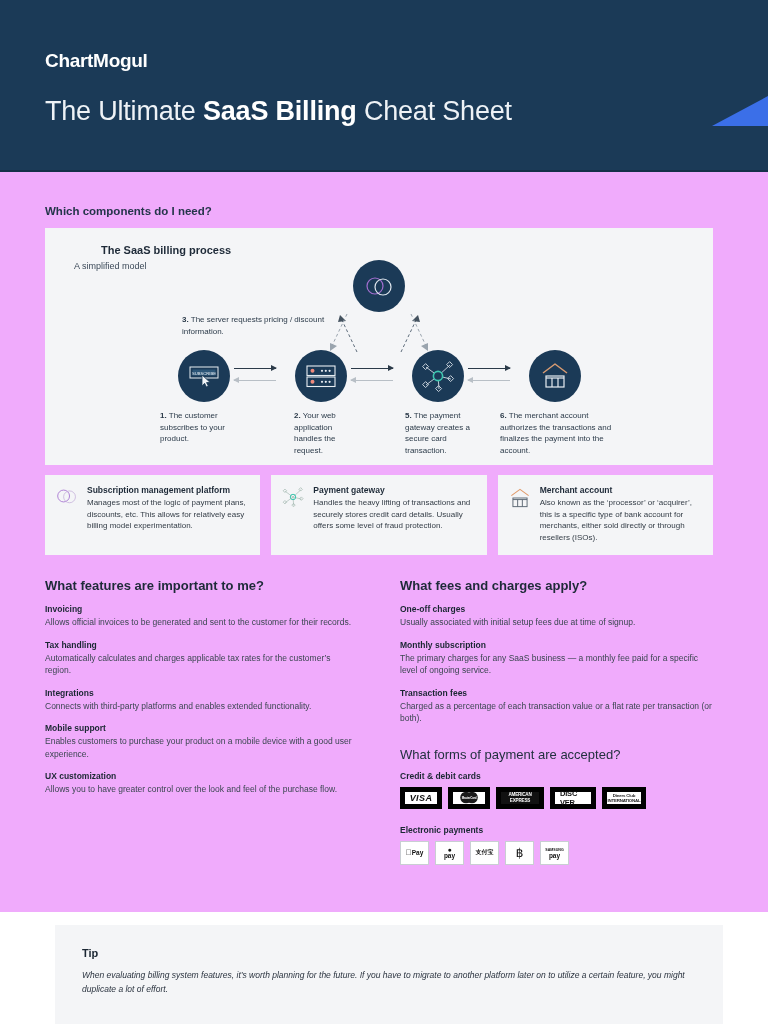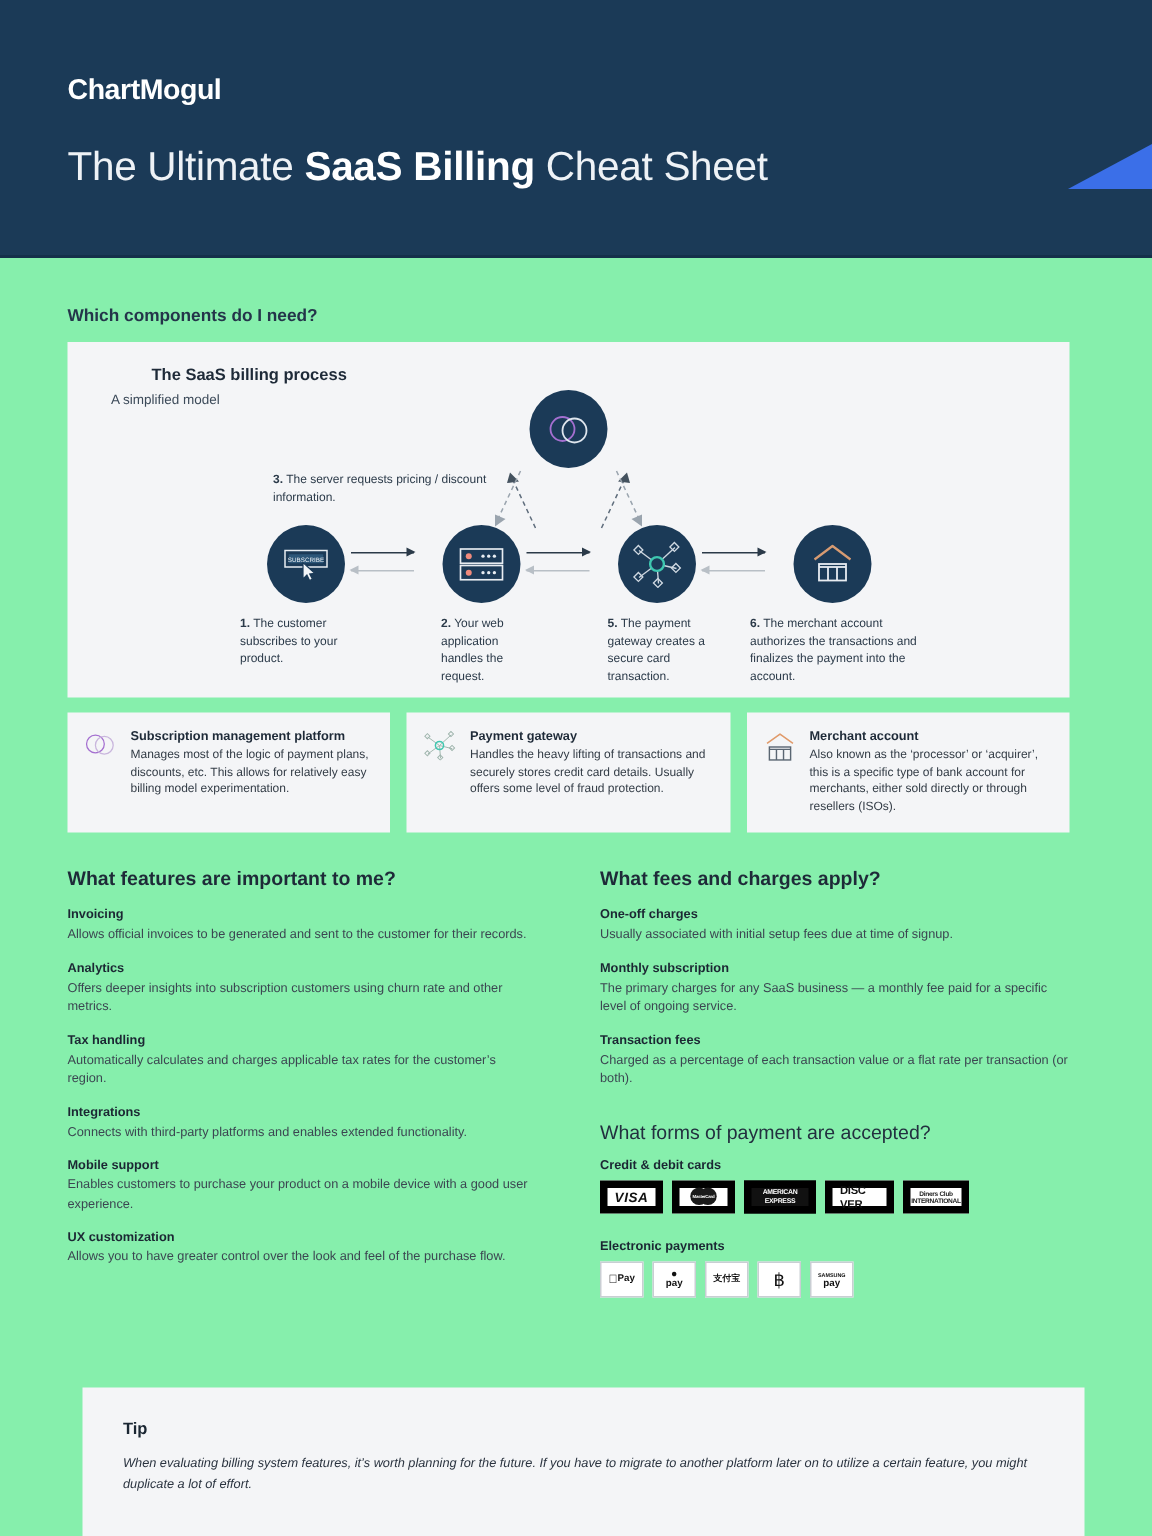--- a/index.html
+++ b/index.html
@@ -3,21 +3,21 @@
 <meta charset="utf-8">
 <style>
   * { box-sizing: border-box; margin: 0; padding: 0; }
   html, body {
     width: 768px; height: 1024px;
     background: #ffffff;
     font-family: "Liberation Sans", sans-serif;
     color: #2b2b2b;
     overflow: hidden;
   }
-  .page { position: relative; width: 768px; height: 1024px; background:#86efac; }
+  .page { position: relative; width: 768px; height: 912px; background:#f0abfc; }
 
   
   .header {
     position: relative;
     height: 172px;
     background: #1b3a57;
     overflow: hidden;
   }
   .brand {
     position: absolute; left: 45px; top: 50px;
@@ -337,24 +337,20 @@
   </div>
 
   <div class="col-left">
     <div class="colhead">What features are important to me?</div>
 
     <div class="item">
       <div class="item-t">Invoicing</div>
       <div class="item-d">Allows official invoices to be generated and sent to the customer for their records.</div>
     </div>
     <div class="item">
-      <div class="item-t">Analytics</div>
-      <div class="item-d">Offers deeper insights into subscription customers using churn rate and other metrics.</div>
-    </div>
-    <div class="item">
       <div class="item-t">Tax handling</div>
       <div class="item-d">Automatically calculates and charges applicable tax rates for the customer’s region.</div>
     </div>
     <div class="item">
       <div class="item-t">Integrations</div>
       <div class="item-d">Connects with third-party platforms and enables extended functionality.</div>
     </div>
     <div class="item">
       <div class="item-t">Mobile support</div>
       <div class="item-d">Enables customers to purchase your product on a mobile device with a good user experience.</div>

